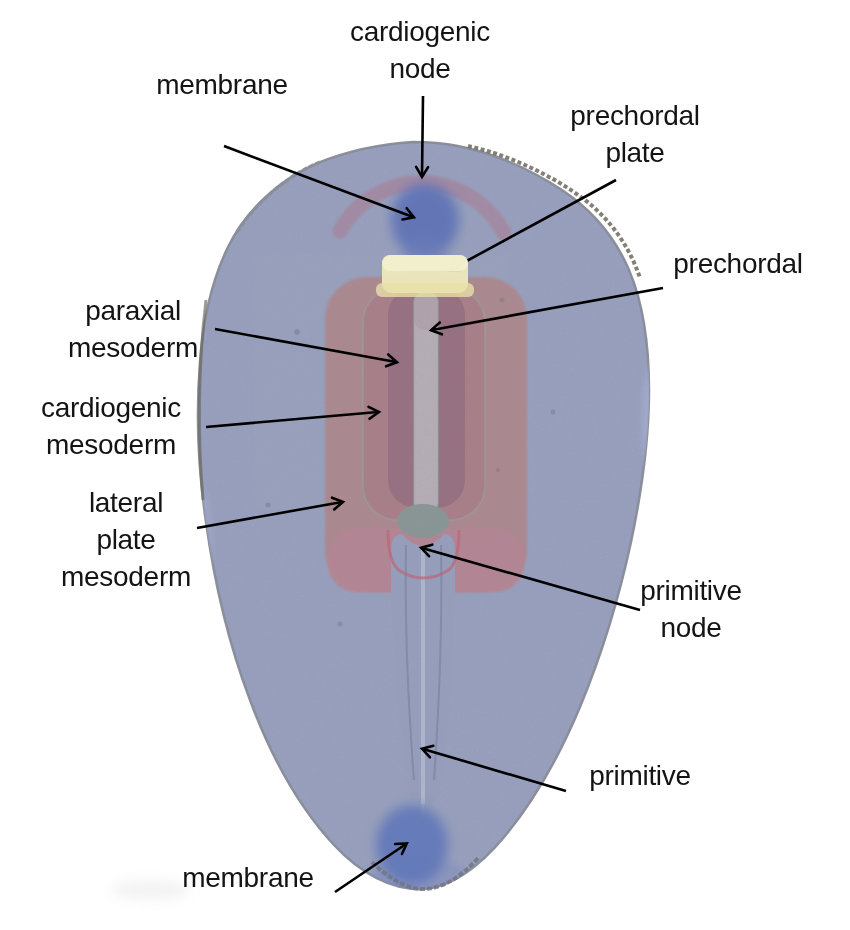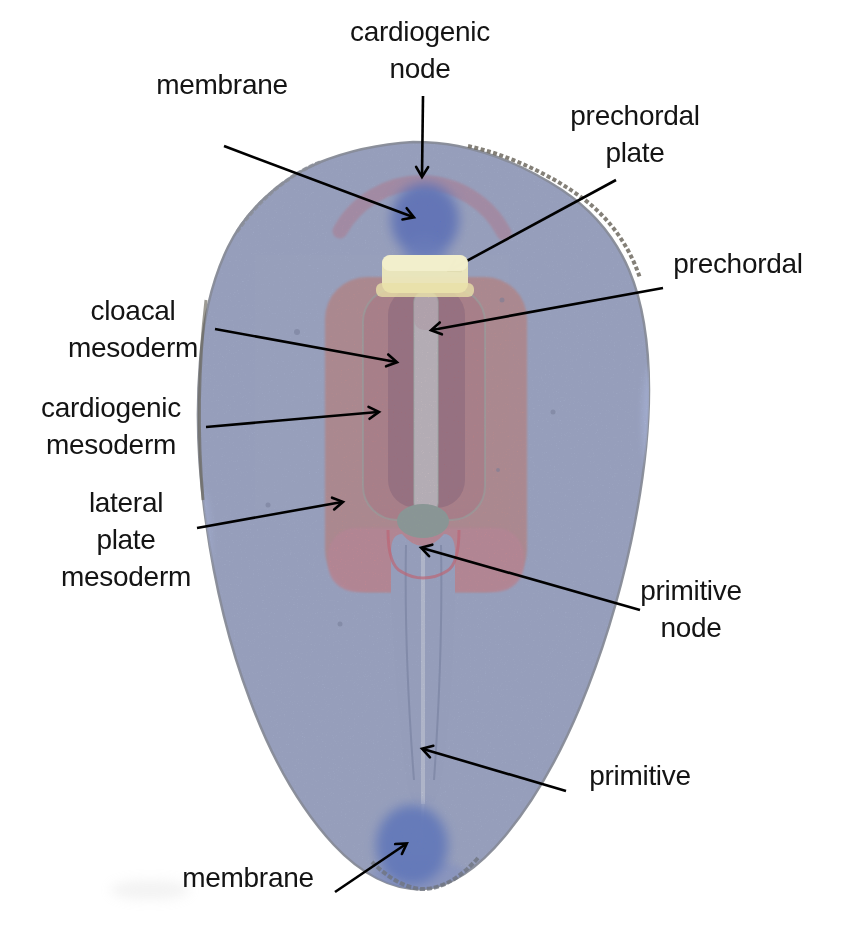--- a/index.html
+++ b/index.html
@@ -159,21 +159,21 @@
     <span class="ln">membrane</span>
   </div>
   <div class="lbl" style="left:635px;top:97px">
     <span class="ln">prechordal</span>
     <span class="ln">plate</span>
   </div>
   <div class="lbl" style="left:738px;top:245px">
     <span class="ln">prechordal</span>
   </div>
   <div class="lbl" style="left:133px;top:292px">
-    <span class="ln">cloacal</span>
+    <span class="ln">paraxial</span>
     <span class="ln">mesoderm</span>
   </div>
   <div class="lbl" style="left:111px;top:389px">
     <span class="ln">cardiogenic</span>
     <span class="ln">mesoderm</span>
   </div>
   <div class="lbl" style="left:126px;top:484px">
     <span class="ln">lateral</span>
     <span class="ln">plate</span>
     <span class="ln">mesoderm</span>

